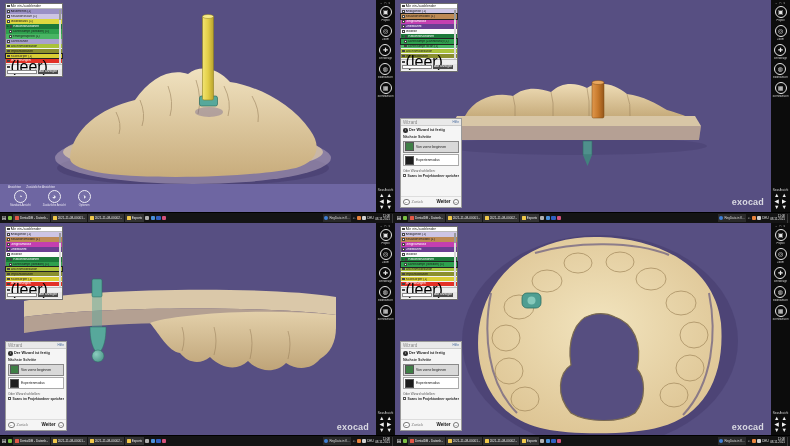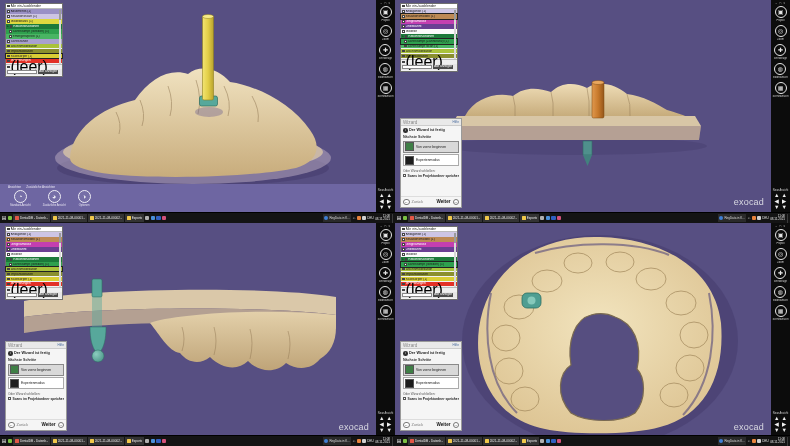--- a/index.html
+++ b/index.html
@@ -71,21 +71,21 @@
   .tb-lang{color:#e8e8e8;font-size:3px;}
   .tb-edge{width:2px;height:9px;border-left:0.5px solid #3a3a3a;}
   
   .bottom-strip{position:absolute;left:0;right:19px;bottom:11px;height:28px;background:#6e66a2;z-index:3;}
   .bt-tabs{display:flex;gap:5px;padding:1px 0 0 8px;}
   .bt-tabs span{font-size:3px;color:#e7e4f2;}
   .bt-items{display:flex;gap:12px;padding:1px 0 0 10px;}
   .bt-item{display:flex;flex-direction:column;align-items:center;}
   .bt-item .circ{width:13px;height:13px;border-radius:50%;border:1px solid #efeef6;color:#efeef6;display:flex;align-items:center;justify-content:center;font-size:7px;background:rgba(255,255,255,0.06);}
   .bt-item .lbl{font-size:2.7px;color:#e7e4f2;margin-top:0.5px;white-space:nowrap;}
-  .watermark{position:absolute;right:26px;bottom:16px;z-index:4;font-size:9px;font-weight:normal;color:#d9d9e2;letter-spacing:0.2px;padding-left:16px;}
+  .watermark{position:absolute;right:26px;bottom:16px;z-index:4;font-size:9px;font-weight:bold;color:#d9d9e2;letter-spacing:0.2px;padding-left:16px;}
   .watermark.low{bottom:14px;}
 </style>
 </head>
 <body>
 
 <div id="screen">
 
   <div class="quadrant">
     <svg class="scene" viewBox="0 0 395 223">
       <defs>

